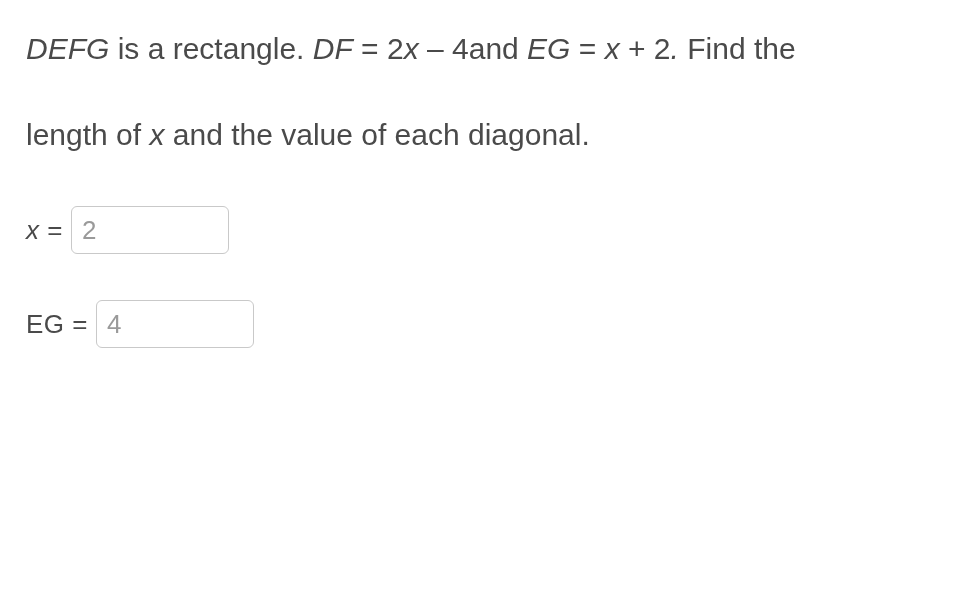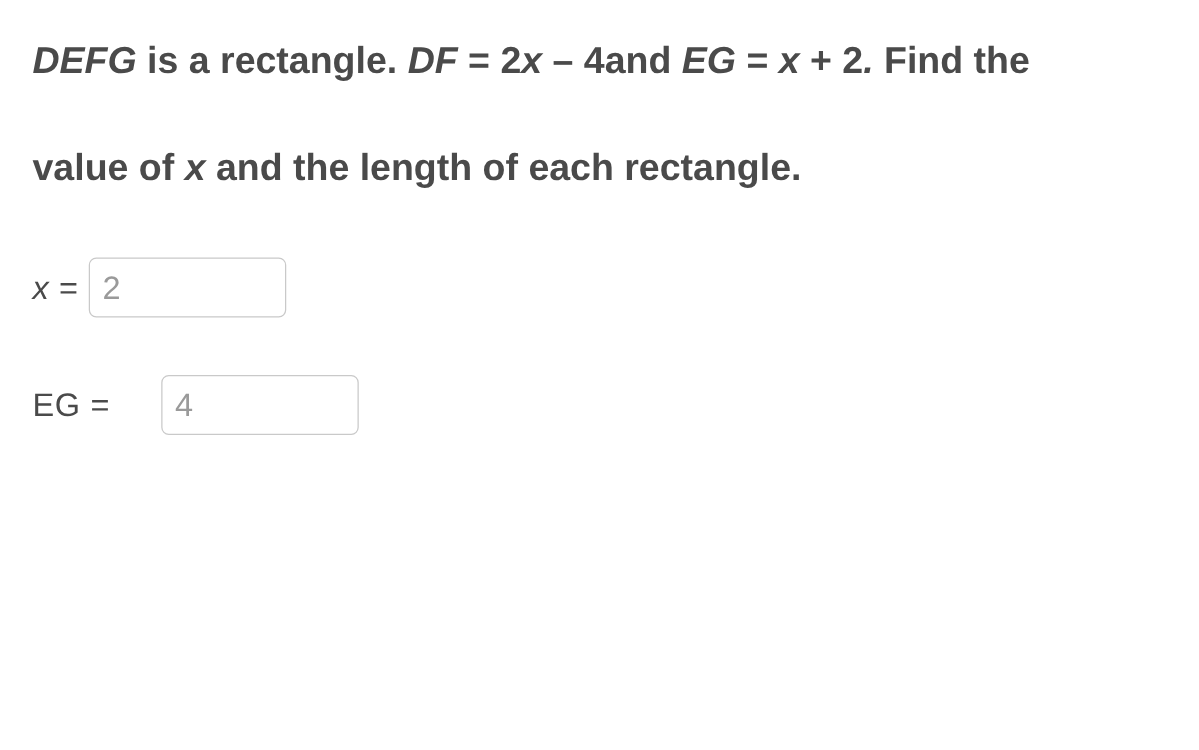--- a/index.html
+++ b/index.html
@@ -11,21 +11,20 @@
     font-family: Arial, Helvetica, sans-serif;
   }
   .container {
     padding: 28px 26px 0 26px;
     font-size: 30px;
     line-height: 1.4;
     color: #4a4a4a;
   }
   .question {
     margin-bottom: 50px;
-    font-weight: bold;
   }
   .question p {
     margin: 0 0 44px 0;
   }
   .em { font-style: italic; }
   .answers .row {
     display: flex;
     align-items: center;
     margin-bottom: 46px;
   }
@@ -56,32 +55,32 @@
 </head>
 <body>
 
 <div class="container">
 
   <div class="question">
     <p>
       <span class="em">DEFG</span><span> is a rectangle. </span><span class="em">DF</span><span> = 2</span><span class="em">x</span><span> – 4and </span><span class="em">EG</span><span> = </span><span class="em">x</span><span> + 2</span><span class="em">.</span><span> Find the</span>
     </p>
     <p>
-      <span>value of </span><span class="em">x</span><span> and the length of each rectangle.</span>
+      <span>length of </span><span class="em">x</span><span> and the value of each diagonal.</span>
     </p>
   </div>
 
   <div class="answers">
 
     <div class="row">
       <span class="label"><span class="var">x</span><span> = </span></span>
       <input type="text" class="answer-box" value="2" style="">
     </div>
 
 
-    <div class="row" style="margin-bottom:0;gap:33px;">
+    <div class="row" style="margin-bottom:0;">
       <span class="label"><span>EG</span><span> = </span></span>
       <input type="text" class="answer-box" value="4" style="">
     </div>
 
   </div>
 
 </div>
 
 </body></html>

